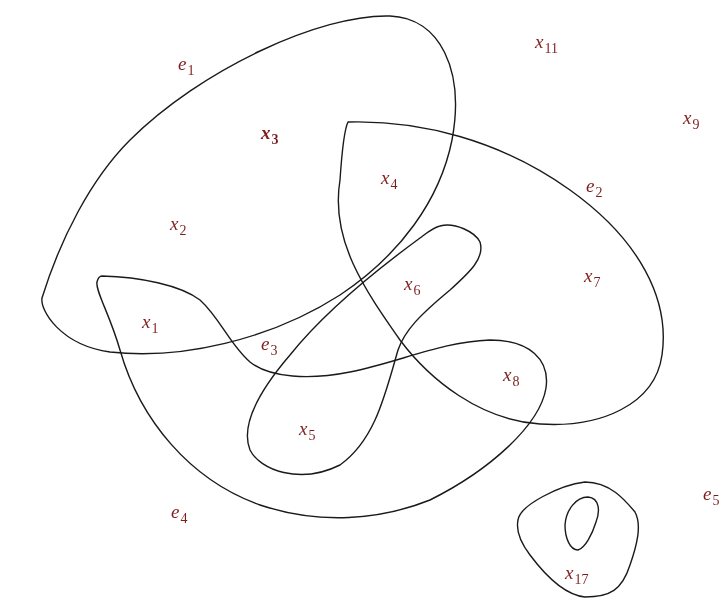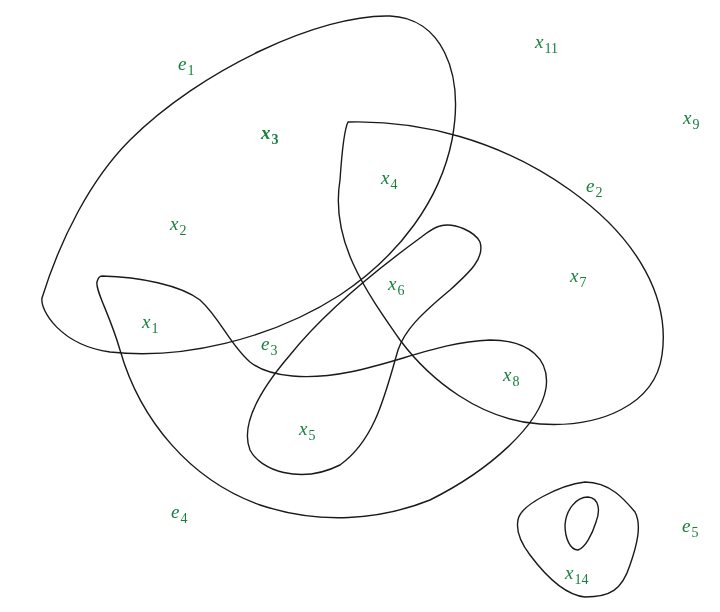--- a/index.html
+++ b/index.html
@@ -23,21 +23,21 @@
     }
     .edge {
       fill: none;
       stroke: #1a1a1a;
       stroke-width: 1.4;
       stroke-linejoin: round;
       stroke-linecap: round;
     }
     .lbl {
       position: absolute;
-      color: #15803d;
+      color: #7f1d1d;
       font-size: 19px;
       line-height: 1;
       white-space: nowrap;
     }
     .lbl .base {
       font-style: italic;
     }
     .lbl .sub {
       font-size: 14px;
       position: relative;
@@ -111,46 +111,46 @@
 </div>
 <div class="lbl" style="left:261px;top:123px;font-weight:bold;">
   <span class="base">x</span><span class="sub">3</span>
 </div>
 <div class="lbl" style="left:381px;top:168px;">
   <span class="base">x</span><span class="sub">4</span>
 </div>
 <div class="lbl" style="left:299px;top:419px;">
   <span class="base">x</span><span class="sub">5</span>
 </div>
-<div class="lbl" style="left:388px;top:274px;">
+<div class="lbl" style="left:404px;top:274px;">
   <span class="base">x</span><span class="sub">6</span>
 </div>
-<div class="lbl" style="left:570px;top:266px;">
+<div class="lbl" style="left:584px;top:266px;">
   <span class="base">x</span><span class="sub">7</span>
 </div>
 <div class="lbl" style="left:503px;top:365px;">
   <span class="base">x</span><span class="sub">8</span>
 </div>
 <div class="lbl" style="left:683px;top:108px;">
   <span class="base">x</span><span class="sub">9</span>
 </div>
 <div class="lbl" style="left:565px;top:563px;">
-  <span class="base">x</span><span class="sub">14</span>
+  <span class="base">x</span><span class="sub">17</span>
 </div>
 <div class="lbl" style="left:535px;top:32px;">
   <span class="base">x</span><span class="sub">11</span>
 </div>
 
 <div class="lbl" style="left:178px;top:54px;">
   <span class="base">e</span><span class="sub">1</span>
 </div>
 <div class="lbl" style="left:586px;top:176px;text-align:right;">
   <span class="base">e</span><span class="sub">2</span>
 </div>
 <div class="lbl" style="left:261px;top:334px;">
   <span class="base">e</span><span class="sub">3</span>
 </div>
 <div class="lbl" style="left:171px;top:502px;">
   <span class="base">e</span><span class="sub">4</span>
 </div>
-<div class="lbl" style="left:682px;top:484px;margin-top:32px;">
+<div class="lbl" style="left:703px;top:484px;">
   <span class="base">e</span><span class="sub">5</span>
 </div>
 
 </body></html>

